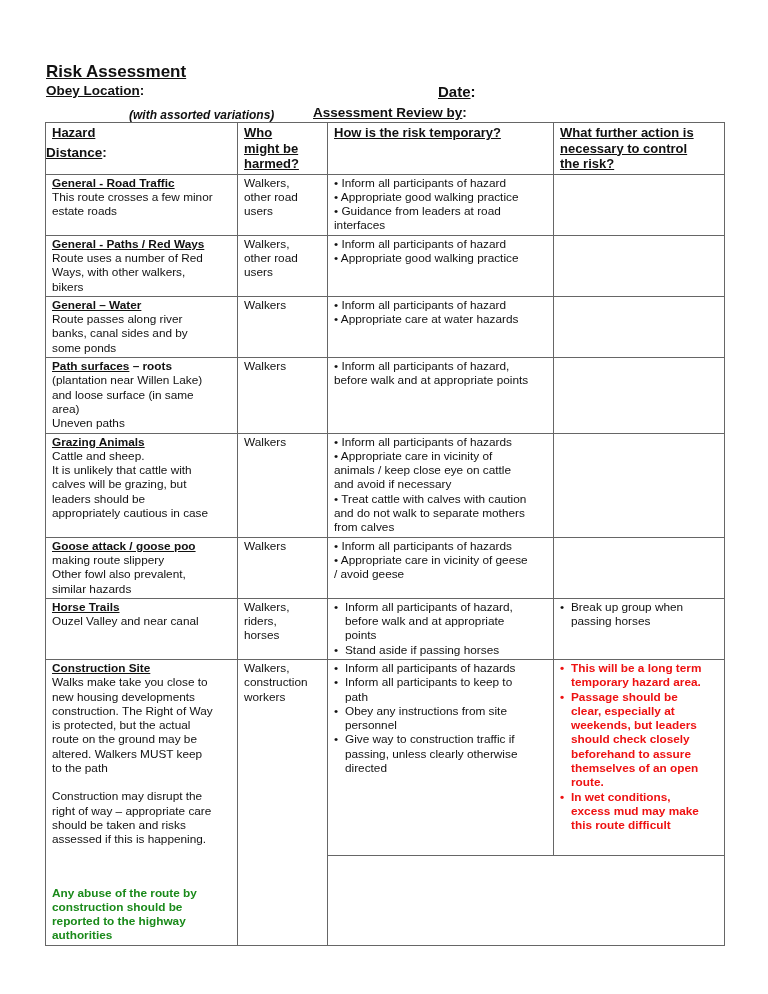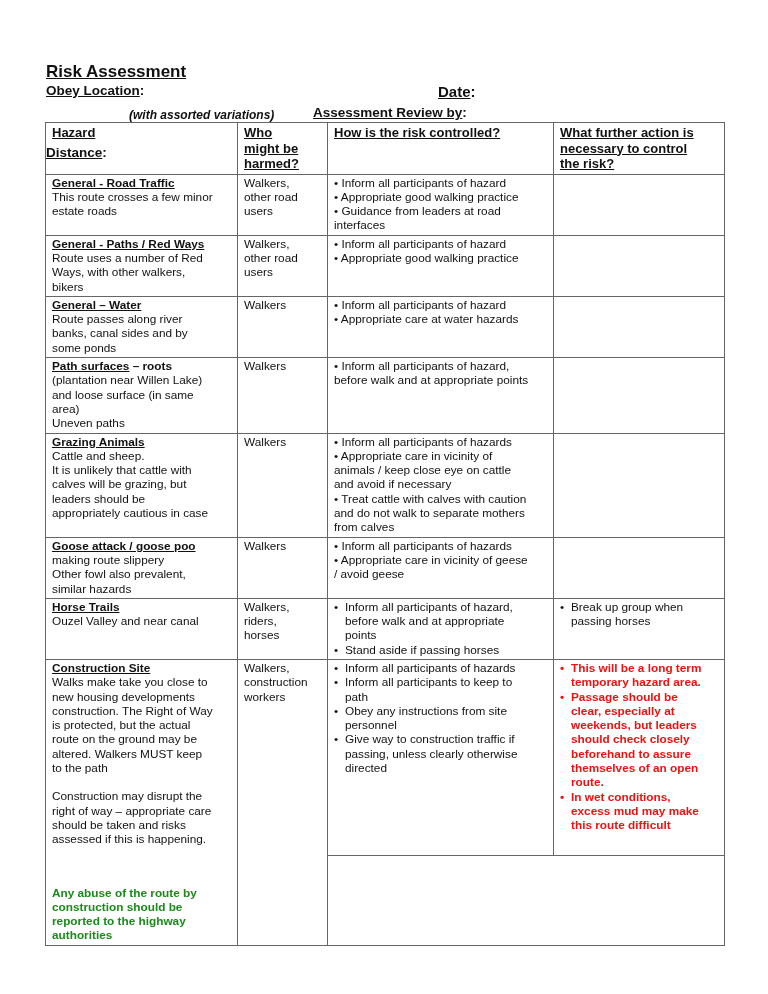--- a/index.html
+++ b/index.html
@@ -41,21 +41,21 @@
   <colgroup>
     <col style="width:192px">
       <col style="width:90px">
       <col style="width:226px">
       <col style="width:171px">
   </colgroup>
   <tbody>
       <tr style="height:48px">
     <th>Hazard</th>
     <th>Who might be harmed?</th>
-    <th>How is the risk controlled?</th>
+    <th>How is the risk temporary?</th>
     <th>What further action is necessary to control the risk?</th>
   </tr>
 
   <tr style="height:59px">
     <td>
       <div class="hz-title">General - Road Traffic</div>
       <div>This route crosses a few minor estate roads</div>
     </td>
     <td>Walkers, other road users</td>
     <td>

